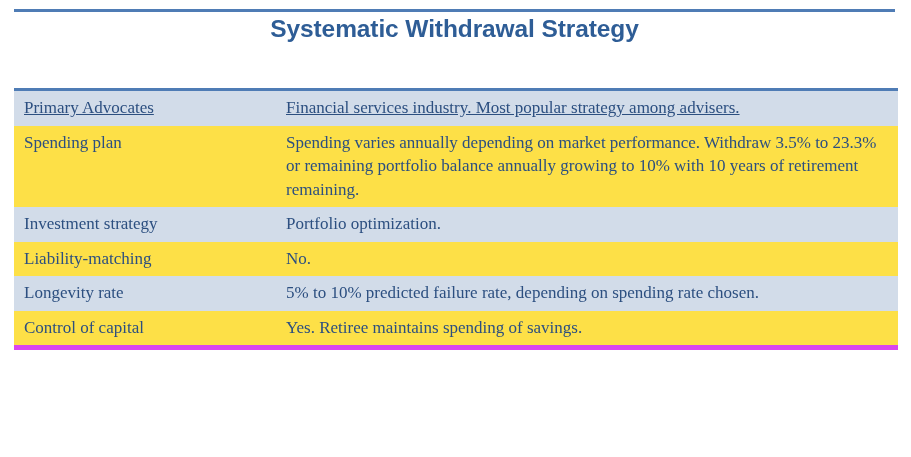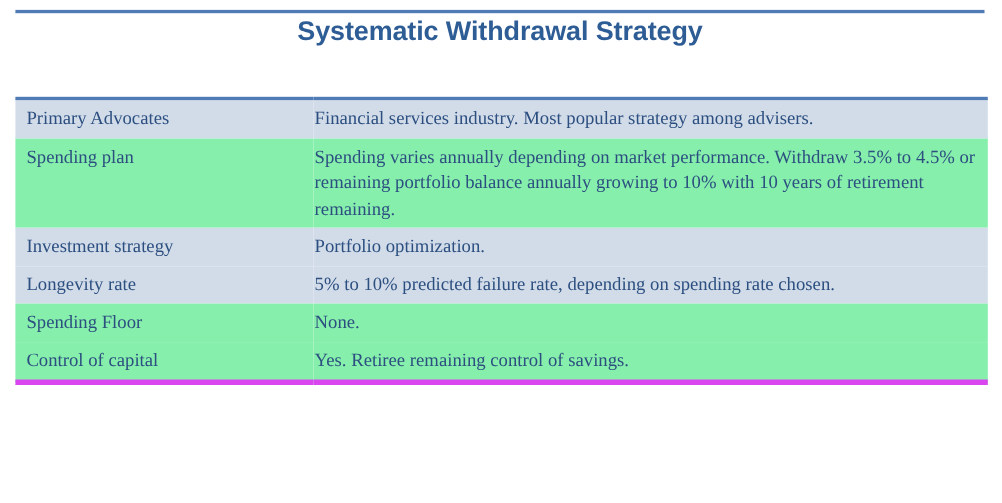--- a/index.html
+++ b/index.html
@@ -57,41 +57,41 @@
     width: 884px;
     table-layout: fixed;
   }
   table.spec col.c-label { width: 271px; }
   table.spec col.c-value { width: 613px; }
 
   table.spec tr.row-shaded > td {
     background: #d2dce9;
   }
   table.spec tr.row-plain > td {
-    background: #86efac;
+    background: #fde047;
   }
 
   table.spec td {
     vertical-align: top;
     color: #2c4f80;
     font-family: "Liberation Serif", "DejaVu Serif", serif;
     font-size: 17px;
     line-height: 23.5px;
     padding: 5px 6px 6px 0;
     border: 0;
   }
   table.spec td.label {
     padding-left: 10px;
   }
   table.spec td.value {
     padding-left: 1px;
   }
 
   
-  table.spec tr.first-row > td { border-top: 3px solid #4f7cb5; }
+  table.spec tr.first-row > td { border-top: 3px solid #4f7cb5; text-decoration: underline; }
   table.spec tr.last-row  > td { border-bottom: 5px solid #d946ef; }
 </style>
 </head>
 <body>
 
 <div class="page">
 
   <div class="title-rule"></div>
 
   <div class="doc-title">Systematic Withdrawal Strategy</div>
@@ -104,42 +104,42 @@
       </colgroup>
       <tbody>
 
         <tr class="row-shaded first-row">
           <td class="label">Primary Advocates</td>
           <td class="value">Financial services industry. Most popular strategy among advisers.</td>
         </tr>
 
         <tr class="row-plain">
           <td class="label">Spending plan</td>
-          <td class="value">Spending varies annually depending on market performance. Withdraw 3.5% to 4.5% or remaining portfolio balance annually growing to 10% with 10 years of retirement remaining.</td>
+          <td class="value">Spending varies annually depending on market performance. Withdraw 3.5% to 23.3% or remaining portfolio balance annually growing to 10% with 10 years of retirement remaining.</td>
         </tr>
 
         <tr class="row-shaded">
           <td class="label">Investment strategy</td>
           <td class="value">Portfolio optimization.</td>
         </tr>
 
+        <tr class="row-plain">
+          <td class="label">Liability-matching</td>
+          <td class="value">No.</td>
+        </tr>
 
         <tr class="row-shaded">
           <td class="label">Longevity rate</td>
           <td class="value">5% to 10% predicted failure rate, depending on spending rate chosen.</td>
         </tr>
 
-        <tr class="row-plain">
-          <td class="label">Spending Floor</td>
-          <td class="value">None.</td>
-        </tr>
 
 
         <tr class="row-plain last-row">
           <td class="label">Control of capital</td>
-          <td class="value">Yes. Retiree remaining control of savings.</td>
+          <td class="value">Yes. Retiree maintains spending of savings.</td>
         </tr>
 
       </tbody>
     </table>
   </div>
 
 </div>
 
 </body></html>

